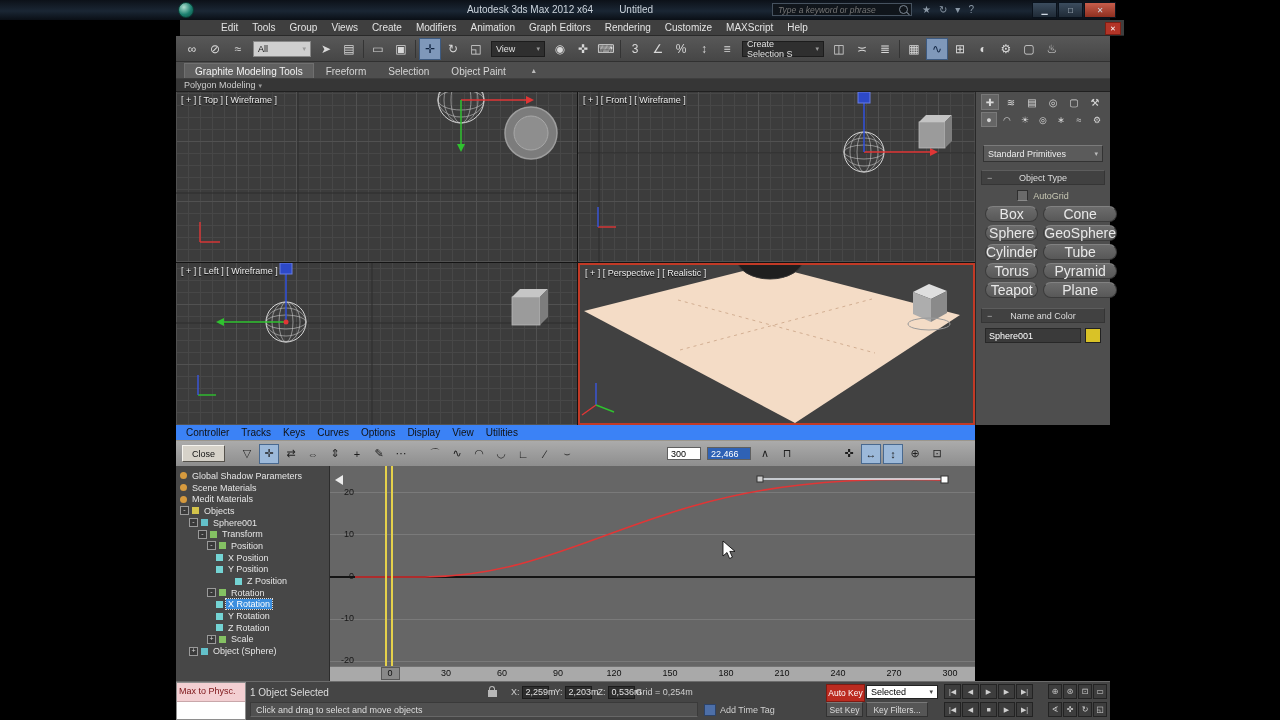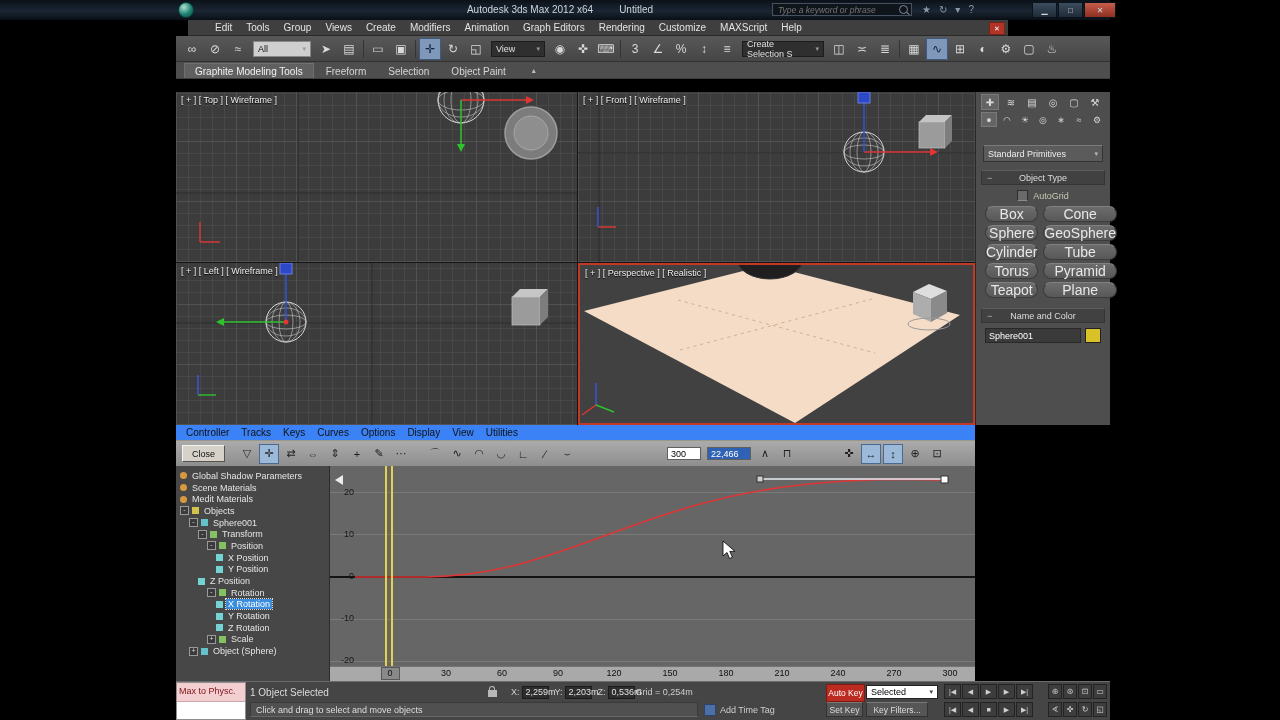--- a/index.html
+++ b/index.html
@@ -17,22 +17,22 @@
   .search-box input{flex:1;min-width:0;background:transparent;border:none;outline:none;color:#7d8894;font-size:8.5px;font-style:italic;font-family:inherit}
   .mag{width:7px;height:7px;border:1px solid #7d8894;border-radius:50%;position:relative;flex:none}
   .mag::after{content:"";position:absolute;width:4px;height:1px;background:#7d8894;right:-3px;bottom:-1px;transform:rotate(45deg)}
   .tb-util{left:922px;top:3px;display:flex;gap:8px}
   .tb-util span{color:#8b98a6;font-size:10px;line-height:13px}
   .win-btns{left:1032px;top:2px;display:flex;gap:1px}
   .win-btn{width:23px;height:14px;background:linear-gradient(#3b4c5e,#202b37);border:1px solid #0a121c;color:#cfd8e2;font-size:8px;display:flex;align-items:center;justify-content:center}
   .win-btn.close{width:30px;background:linear-gradient(#c75d4b,#8d2f20)}
 
   
-  #menubar{left:188px;top:20px;width:820px;height:16px;background:#3f3f3f;border-bottom:1px solid #292929;
-           display:flex;align-items:center;padding-left:20px;box-sizing:border-box}
+  #menubar{left:180px;top:20px;width:944px;height:16px;background:#3f3f3f;border-bottom:1px solid #292929;
+           display:flex;align-items:center;padding-left:34px;box-sizing:border-box}
   .menu-item{padding:0 7px;font-size:10px;color:#e3e3e3;line-height:15px}
   .menu-close{position:absolute;right:3px;top:2px;width:14px;height:11px;background:#b23427;border:1px solid #7c1f14;
               color:#fff;font-size:7px;line-height:11px;text-align:center}
 
   
   #toolbar{left:176px;top:36px;width:934px;height:26px;background:linear-gradient(#585858,#464646);
            border-bottom:1px solid #313131;display:flex;align-items:center;padding:0 5px;gap:1px;box-sizing:border-box}
   .tbi{width:20px;height:20px;flex:none;display:flex;align-items:center;justify-content:center;color:#d9d9d9;font-size:12px;border:1px solid transparent}
   .tbi.pressed{background:#7f98ba;border:1px solid #3d5a80;color:#0f2340}
   .tb-dd{height:16px;flex:none;background:#2f2f2f;border:1px solid #1c1c1c;color:#e0e0e0;font-size:9px;
@@ -238,20 +238,23 @@
     <span class="tbi">♨</span>
   </div>
 
   <div id="ribbon" class="abs">
     <span class="ribbon-tab active">Graphite Modeling Tools</span>
     <span class="ribbon-tab">Freeform</span>
     <span class="ribbon-tab">Selection</span>
     <span class="ribbon-tab">Object Paint</span>
     <span class="ribbon-min">▴</span>
   </div>
+  <div id="subribbon" class="abs">
+    <span class="dd">Polygon Modeling</span>
+  </div>
 
   <div id="viewports" class="abs">
 
     <div id="vp-top" class="vp">
       <span class="vp-label">[ + ] [ Top ] [ Wireframe ]</span>
       <svg class="overlay" viewBox="0 0 401 170">
         <line x1="0" y1="101" x2="401" y2="101" stroke="#2d2d2d" stroke-width="1"></line>
         <line x1="122" y1="0" x2="122" y2="170" stroke="#2d2d2d" stroke-width="1"></line>
         <g>
           <circle cx="285" cy="8" r="23" fill="none" stroke="#e6e6e6" stroke-width="0.9"></circle>
@@ -482,21 +485,21 @@
             <span class="lbl">Position</span>
           </div>
         <div class="tree-row" style="padding-left:40px">
             <span class="ti ti-ctl"></span>
             <span class="lbl">X Position</span>
           </div>
         <div class="tree-row" style="padding-left:40px">
             <span class="ti ti-ctl"></span>
             <span class="lbl">Y Position</span>
           </div>
-        <div class="tree-row" style="padding-left:22px">
+        <div class="tree-row" style="padding-left:59px">
             <span class="ti ti-ctl"></span>
             <span class="lbl">Z Position</span>
           </div>
         <div class="tree-row" style="padding-left:31px">
             <span class="tw-exp">-</span>
             <span class="ti ti-xform"></span>
             <span class="lbl">Rotation</span>
           </div>
         <div class="tree-row selected" style="padding-left:40px">
             <span class="ti ti-ctl"></span>

